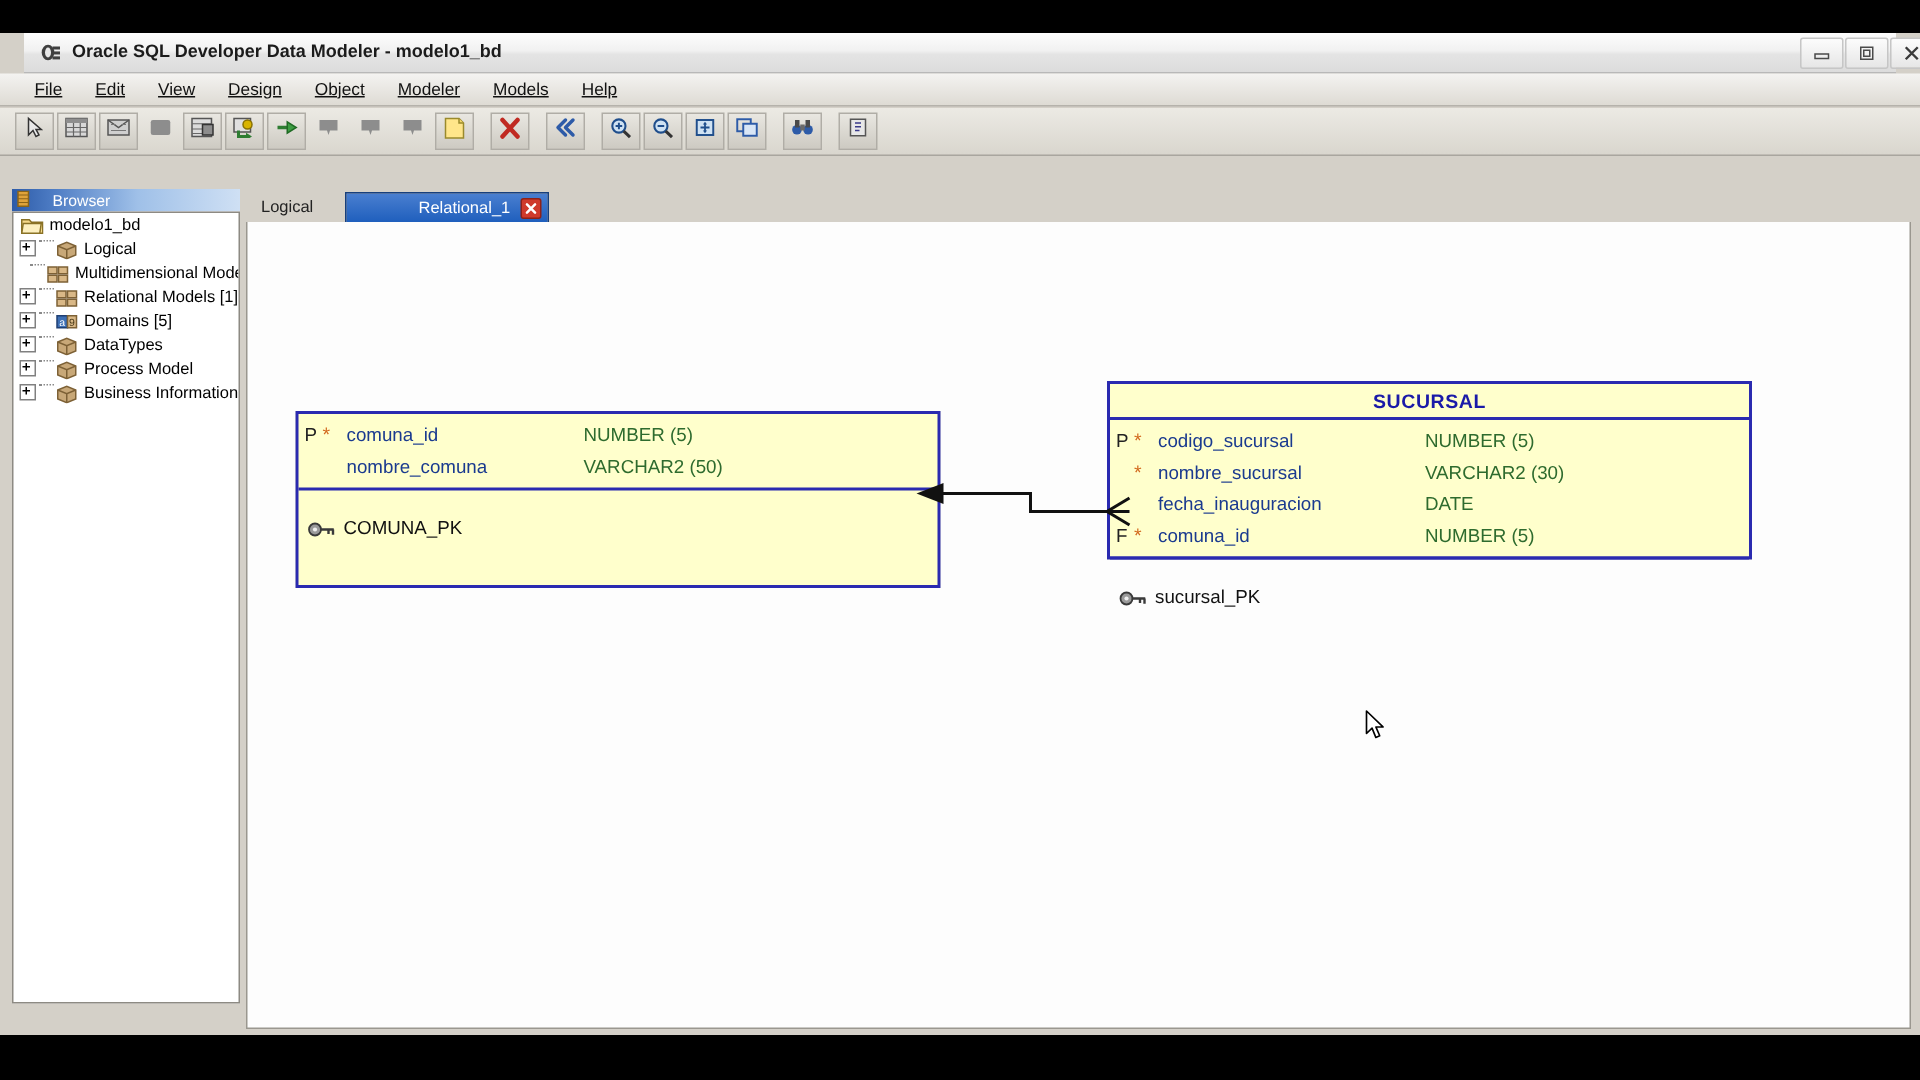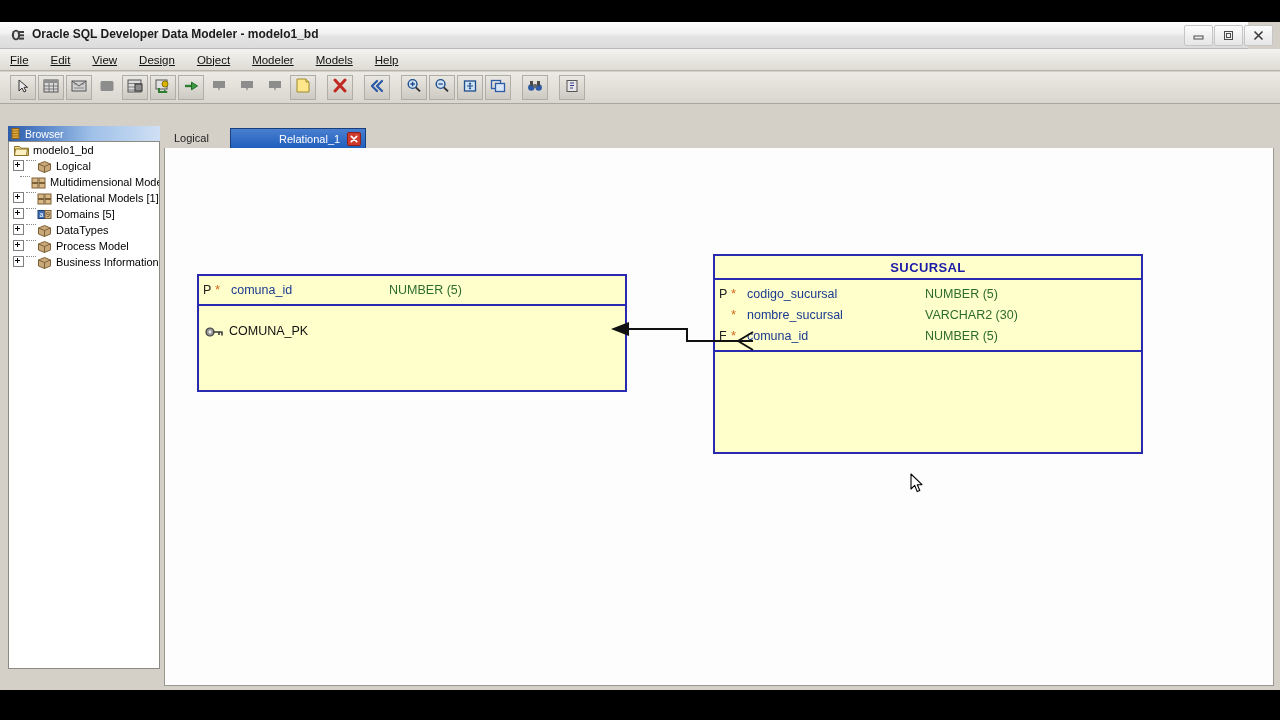--- a/index.html
+++ b/index.html
@@ -12,21 +12,21 @@
   #shell {
     position: absolute;
     left: 0; top: 22px;
     width: 1280px; height: 668px;
     background: #d4d0c8;
     overflow: hidden;
   }
 
   
   #titlebar {
-    position: absolute; left: 0; top: 0; width: 1248px; height: 26px;
+    position: absolute; left: 16px; top: 0; width: 1248px; height: 26px;
     background: linear-gradient(to bottom, #fdfdfd 0%, #f1f1f1 45%, #e4e4e4 55%, #dcdcdc 100%);
     border-bottom: 1px solid #b8b8b8;
   }
   #win-icon {
     position: absolute; left: 10px; top: 5px; width: 16px; height: 16px;
   }
   #win-title {
     position: absolute; left: 32px; top: 5px;
     font-size: 12px; font-weight: bold; color: #1b1b1b;
     white-space: nowrap;
@@ -39,21 +39,21 @@
   }
   #wbtn-min { left: 1184px; }
   #wbtn-max { left: 1214px; }
   #wbtn-close { left: 1244px; border-color:#c6c6c6; }
 
   
   #menubar {
     position: absolute; left: 0; top: 27px; width: 1280px; height: 22px;
     background: linear-gradient(to bottom,#f4f3f1,#dedbd4);
     border-bottom: 1px solid #b5b2ab;
-    display: flex; align-items: center; padding-left: 10px;
+    display: flex; align-items: center; padding-left: 23px;
     box-sizing: border-box;
   }
   .menu-item {
     font-size: 11.5px; color: #111; margin-right: 22px;
     cursor: default; white-space: nowrap;
   }
   .menu-item .mn { text-decoration: underline; }
 
   
   #toolbar {
@@ -79,21 +79,21 @@
   #browser-panel {
     position: absolute; left: 8px; top: 104px; width: 152px; height: 560px;
     background: #d4d0c8;
   }
   #browser-head {
     height: 15px; width: 152px;
     background: linear-gradient(to right,#2d5ba8 0%, #4d7cc4 18%, #9fc0e8 55%, #cfe0f4 100%);
     display: flex; align-items: center; padding-left: 3px; box-sizing: border-box;
   }
   #browser-head .bh-label {
-    font-size: 10.5px; color: #ffffff; margin-left: 4px; font-weight: normal;
+    font-size: 10.5px; color: #ffffff; margin-left: 14px; font-weight: normal;
   }
   #tree {
     width: 152px; height: 528px; background: #ffffff;
     border: 1px solid #8d8a83; box-sizing: border-box;
     padding-top: 2px; overflow: hidden;
     position: relative;
   }
   .tnode {
     height: 16px; display: flex; align-items: flex-start;
     font-size: 11px; color: #000; white-space: nowrap;
@@ -181,21 +181,21 @@
   .er-name { color: #1a3a8f; }
   .er-type { color: #2e6b2e; position: absolute; }
   .er-keys { padding: 14px 0 6px 0; }
   .er-keyrow {
     height: 22px; display: flex; align-items: center;
     font-size: 12.5px; color: #111; padding-left: 6px;
   }
   .pk-icon { width: 20px; height: 14px; margin-right: 4px; flex:0 0 auto; }
 
   #comuna { left: 32px; top: 126px; width: 430px; height: 118px; }
-  #sucursal { left: 548px; top: 106px; width: 430px; height: 200px; }
+  #sucursal { left: 573px; top: 106px; width: 430px; height: 119px; }
   #comuna .er-type { left: 190px; }
   #sucursal .er-type { left: 210px; }
 
   #connector { position: absolute; left: 440px; top: 150px; width: 160px; height: 70px; }
 
   #cursor { position: absolute; left: 745px; top: 325px; width: 14px; height: 22px; }
 </style>
 </head>
 <body>
 
@@ -560,20 +560,26 @@
     <div id="canvas">
 
       <div class="ertable" id="comuna">
         <div class="er-cols">
           <div class="er-row">
             <span class="er-key">P</span>
             <span class="er-star">*</span>
             <span class="er-name">comuna_id</span>
             <span class="er-type">NUMBER (5)</span>
           </div>
+          <div class="er-row">
+            <span class="er-key"></span>
+            <span class="er-star"></span>
+            <span class="er-name">nombre_comuna</span>
+            <span class="er-type">VARCHAR2 (50)</span>
+          </div>
         </div>
         <div class="er-keys">
           <div class="er-keyrow">
             <span class="pk-icon">
               <svg width="20" height="14" viewBox="0 0 20 14">
                   <circle cx="5" cy="8" r="4" fill="#9a9a9a" stroke="#3a3a3a" stroke-width="1.2"></circle>
                   <circle cx="5" cy="8" r="1.4" fill="#efefef"></circle>
                   <path d="M8.5 8 H17.5 M14 8 V11 M17 8 V11.5" stroke="#3a3a3a" stroke-width="1.6" fill="none"></path>
                 </svg>
             </span>
@@ -591,24 +597,42 @@
             <span class="er-name">codigo_sucursal</span>
             <span class="er-type">NUMBER (5)</span>
           </div>
           <div class="er-row">
             <span class="er-key"></span>
             <span class="er-star">*</span>
             <span class="er-name">nombre_sucursal</span>
             <span class="er-type">VARCHAR2 (30)</span>
           </div>
           <div class="er-row">
+            <span class="er-key"></span>
+            <span class="er-star"></span>
+            <span class="er-name">fecha_inauguracion</span>
+            <span class="er-type">DATE</span>
+          </div>
+          <div class="er-row">
             <span class="er-key">F</span>
             <span class="er-star">*</span>
             <span class="er-name">comuna_id</span>
             <span class="er-type">NUMBER (5)</span>
+          </div>
+        </div>
+        <div class="er-keys">
+          <div class="er-keyrow">
+            <span class="pk-icon">
+              <svg width="20" height="14" viewBox="0 0 20 14">
+                  <circle cx="5" cy="8" r="4" fill="#9a9a9a" stroke="#3a3a3a" stroke-width="1.2"></circle>
+                  <circle cx="5" cy="8" r="1.4" fill="#efefef"></circle>
+                  <path d="M8.5 8 H17.5 M14 8 V11 M17 8 V11.5" stroke="#3a3a3a" stroke-width="1.6" fill="none"></path>
+                </svg>
+            </span>
+            <span>sucursal_PK</span>
           </div>
         </div>
       </div>
 
       <div id="connector">
         <svg width="160" height="70" viewBox="0 0 160 70">
           <path d="M22 31 L82 31 L82 43 L133 43" stroke="#111" stroke-width="2" fill="none"></path>
           <path d="M24 24 L6 31 L24 38 Z" fill="#111"></path>
           <path d="M133 43 L148 34 M133 43 L148 43 M133 43 L148 52" stroke="#111" stroke-width="2" fill="none"></path>
         </svg>

